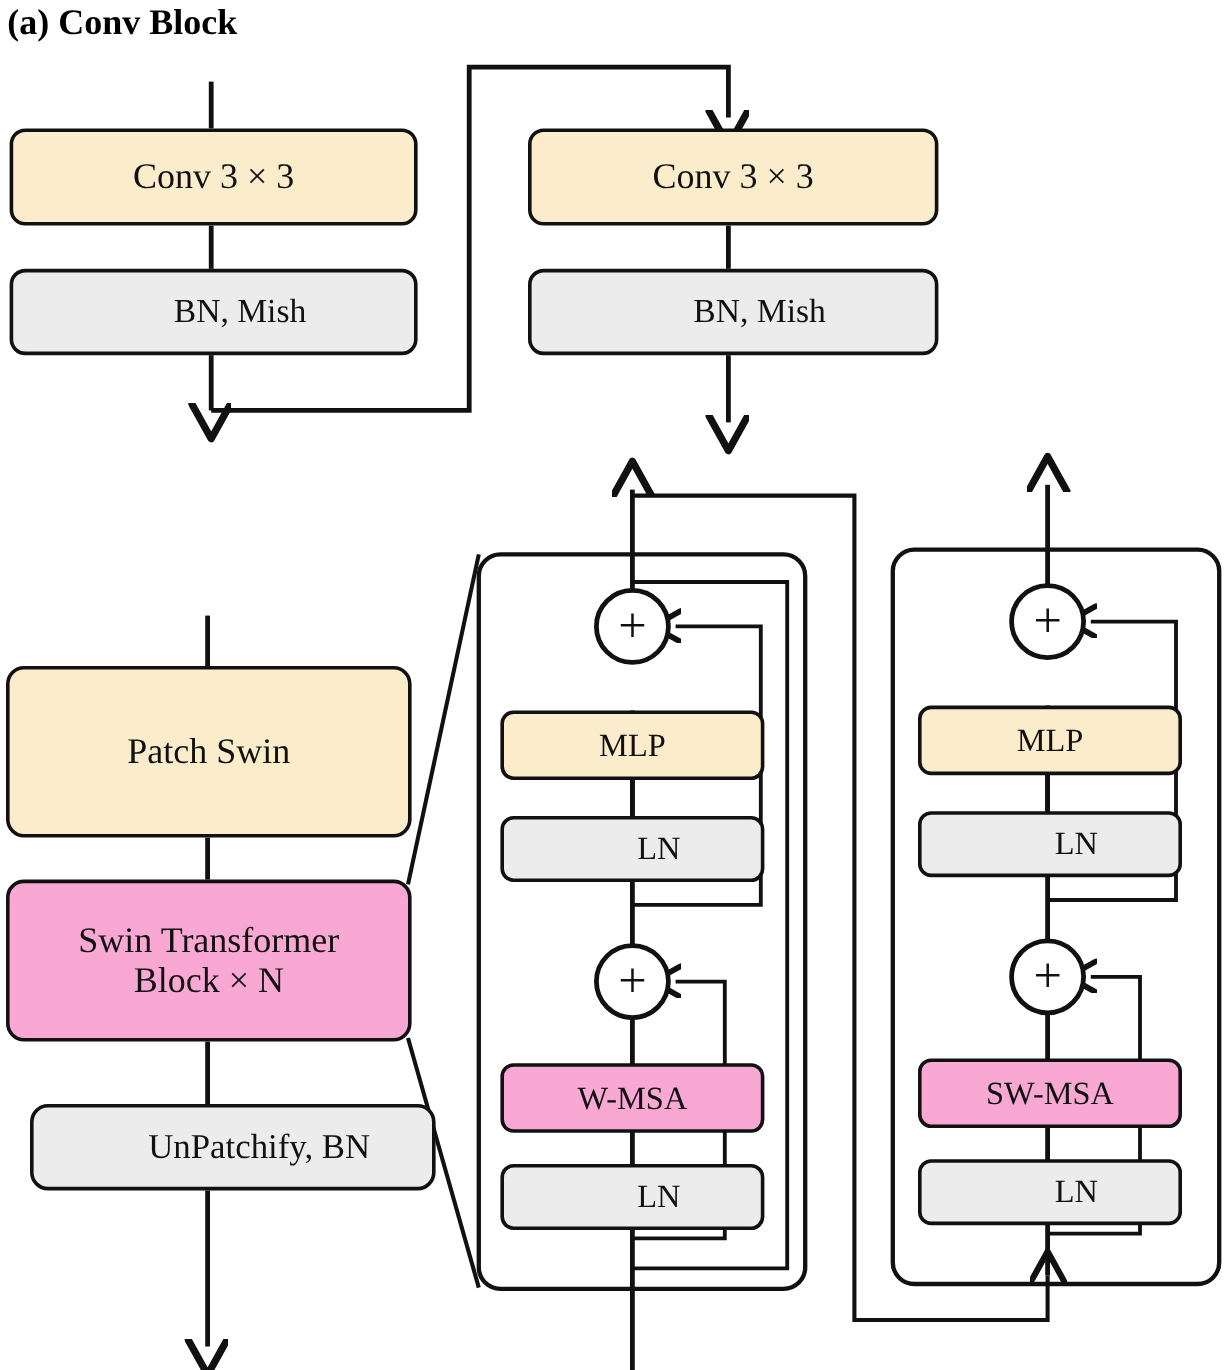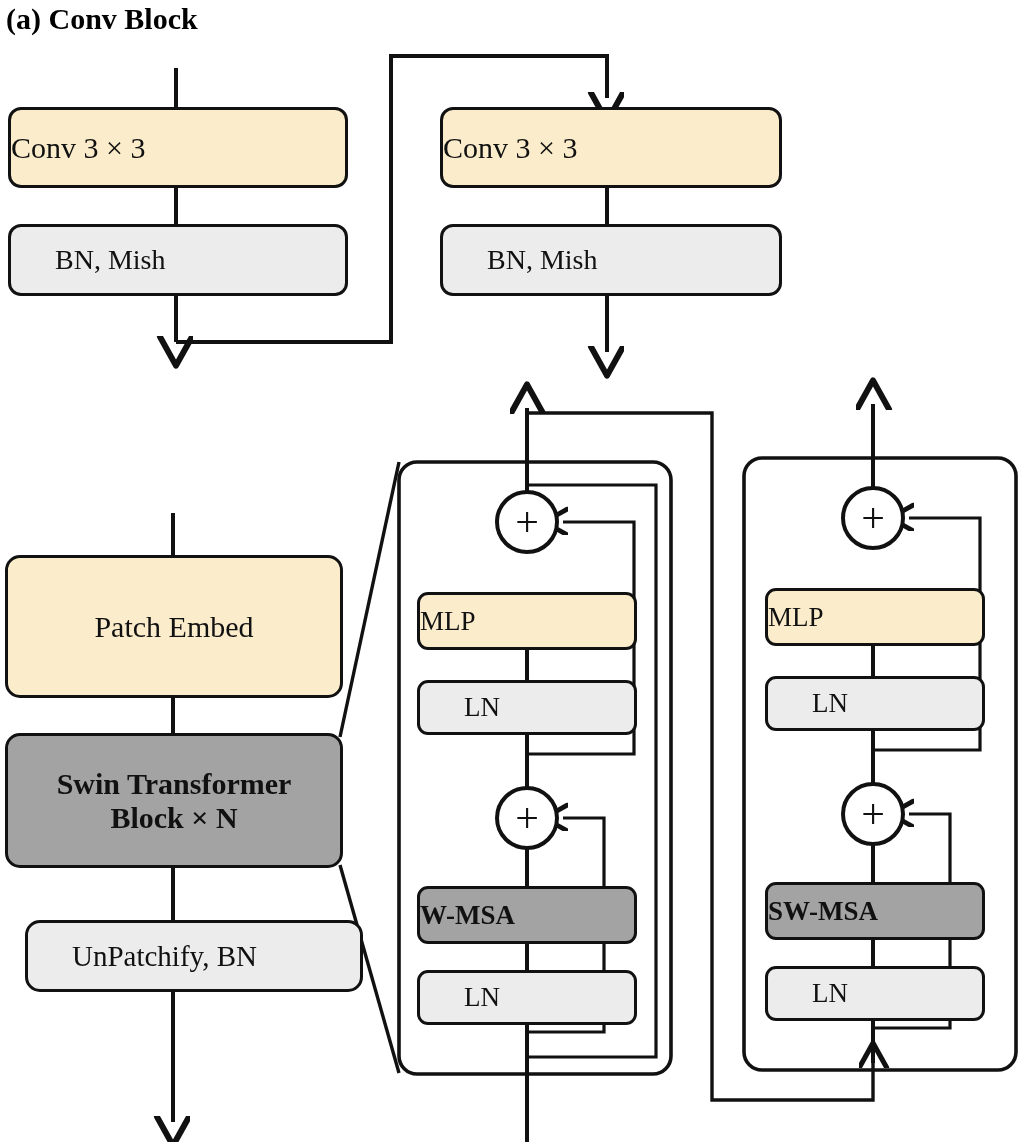--- a/index.html
+++ b/index.html
@@ -2,25 +2,25 @@
 <html><head>
 <meta charset="utf-8">
 <style>
   html,body{margin:0;padding:0;background:#fff;}
   body{width:1020px;height:1142px;position:relative;overflow:hidden;
        font-family:"Liberation Serif","DejaVu Serif",serif;}
   .canvas{position:absolute;left:0;top:0;width:984px;height:1142px;}
   .panel-title{position:absolute;font-weight:bold;font-size:30px;color:#000;
        font-family:"Liberation Serif","DejaVu Serif",serif;letter-spacing:0px;white-space:nowrap;}
   .box{position:absolute;box-sizing:border-box;border:3.2px solid #111;
-       display:flex;align-items:center;justify-content:center;
+       display:flex;align-items:center;justify-content:center;text-align:center;
        color:#111;line-height:1.12;}
   .box.yellow{background:#FBEDCB;}
   .box.gray{background:#ECECEC;padding-left:44px;}
-  .box.pink{background:#a3a3a3;font-weight:bold;}
+  .box.pink{background:#f9a8d4;}
   .box .lbl{display:block;width:100%;}
   svg{position:absolute;left:0;top:0;width:1020px;height:1142px;overflow:visible;}
 </style>
 </head>
 <body>
 
 <div class="canvas">
 
   <div class="panel-title" style="left:6px;top:2px;">(a) Conv Block</div>
 
@@ -121,21 +121,21 @@
       <circle cx="873" cy="814" r="30"></circle>
     </g>
   </svg>
 
   <div style="position:absolute;left:497px;top:492px;width:60px;height:60px;display:flex;align-items:center;justify-content:center;font-size:42px;color:#111;line-height:1;">+</div>
   <div style="position:absolute;left:497px;top:788px;width:60px;height:60px;display:flex;align-items:center;justify-content:center;font-size:42px;color:#111;line-height:1;">+</div>
   <div style="position:absolute;left:843px;top:488px;width:60px;height:60px;display:flex;align-items:center;justify-content:center;font-size:42px;color:#111;line-height:1;">+</div>
   <div style="position:absolute;left:843px;top:784px;width:60px;height:60px;display:flex;align-items:center;justify-content:center;font-size:42px;color:#111;line-height:1;">+</div>
 
   <div class="box yellow" style="left:5px;top:555px;width:338px;height:143px;border-radius:15px;font-size:30px;flex-direction:column;">
-    <span>Patch Embed</span>
+    <span>Patch Swin</span>
   </div>
 
   <div class="box pink" style="left:5px;top:733px;width:338px;height:135px;border-radius:15px;font-size:30px;flex-direction:column;">
     <span>Swin Transformer</span>
     <span>Block × N</span>
   </div>
 
   <div class="box gray" style="left:5px;top:920px;width:338px;height:72px;border-radius:15px;font-size:29px;margin-left:20px;">
     <span class="lbl">UnPatchify, BN</span>
   </div>

